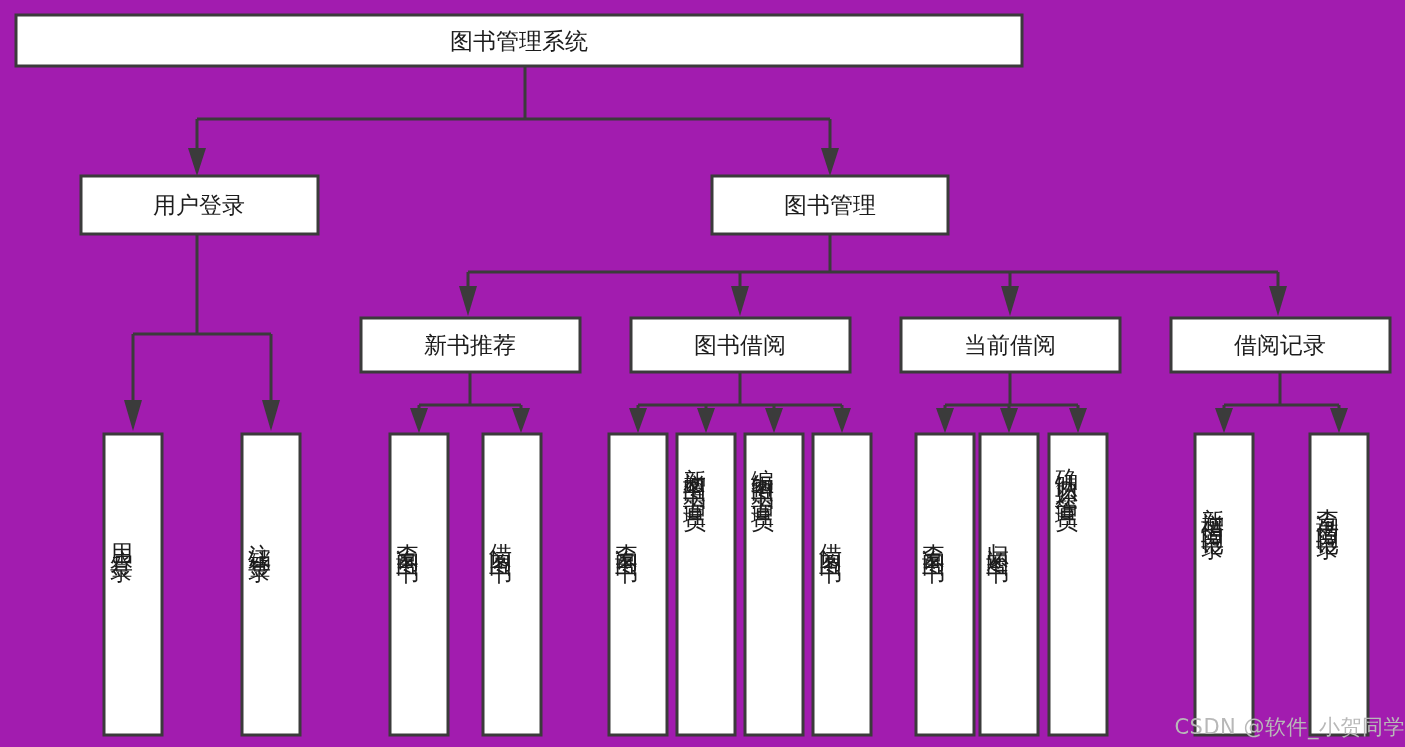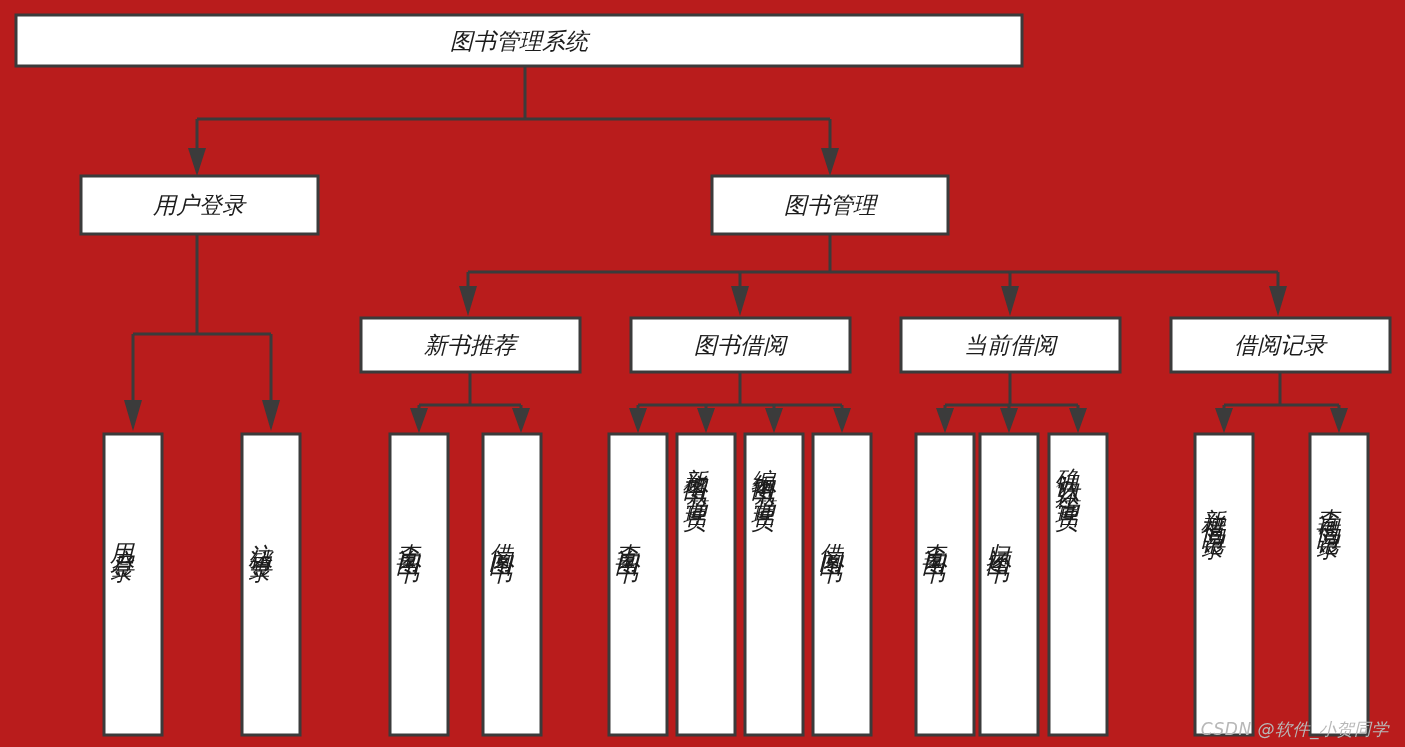--- a/index.html
+++ b/index.html
@@ -11,22 +11,21 @@
   body {
     width: 1405px;
     height: 747px;
     font-family: "DejaVu Sans", "Liberation Sans", sans-serif;
     overflow: hidden;
   }
   #diagram-root {
     position: relative;
     width: 1405px;
     height: 747px;
-    background: #b91c1c;
-    font-style: italic;
+    background: #a21caf;
   }
   svg#tree-svg {
     position: absolute;
     left: 0;
     top: 0;
     width: 1405px;
     height: 747px;
     display: block;
   }
   .node-box {
@@ -51,24 +50,24 @@
     text-anchor: middle;
     dominant-baseline: middle;
   }
   .node-label-vertical {
     fill: #1c1c1c;
     font-family: "DejaVu Sans", "Liberation Sans", sans-serif;
     font-size: 23px;
   }
   .watermark-text {
     position: absolute;
-    right: 16px;
+    right: 0;
     bottom: 6px;
     font-family: "DejaVu Sans", "Liberation Sans", sans-serif;
-    font-size: 17px;
+    font-size: 21px;
     color: #b8b8b8;
     white-space: nowrap;
     letter-spacing: 0.5px;
   }
 </style>
 </head>
 <body>
 
 <div id="diagram-root">
 

